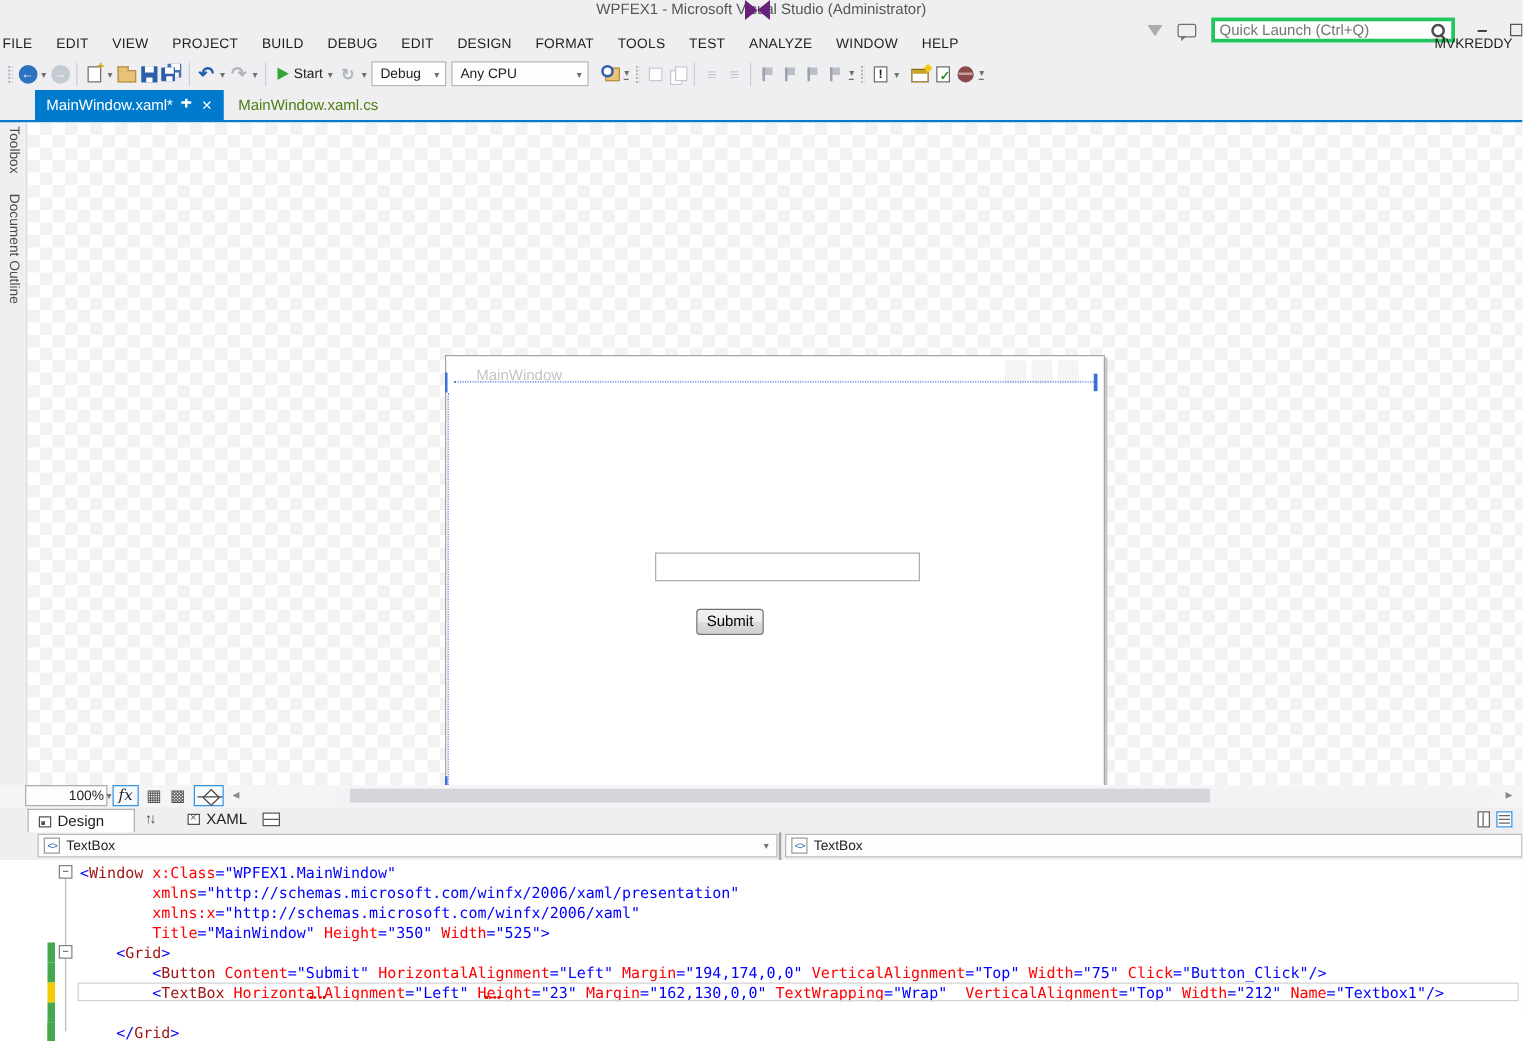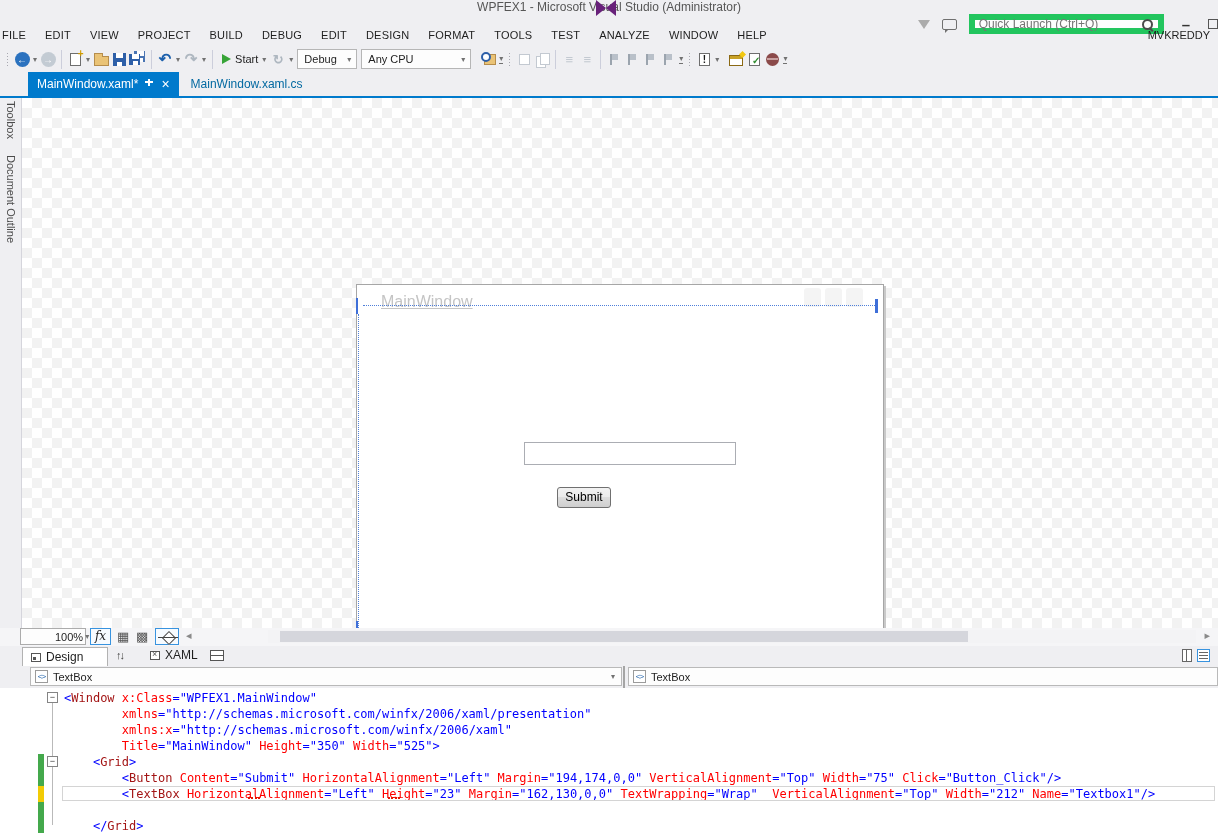--- a/index.html
+++ b/index.html
@@ -10,21 +10,21 @@
   
   .titlebar { position:absolute; left:0; top:0; width:1218px; height:24px; background:#EFEFF2; display:flex; align-items:center;flex-direction:column; }
   .vs-logo { position:relative; width:20px; height:16px; margin:0 10px 0 3px; }
   .vs-logo::before { content:""; position:absolute; left:0; top:0; border-top:8px solid transparent; border-bottom:8px solid transparent; border-left:10px solid #68217A; }
   .vs-logo::after  { content:""; position:absolute; right:0; top:0; border-top:8px solid transparent; border-bottom:8px solid transparent; border-right:10px solid #68217A; }
   .title-text { color:#565656; font-size:12px; }
   .titlebar-right { margin-left:auto; display:flex; align-items:center; gap:12px; padding-right:4px; }
   .funnel { width:0; height:0; border-left:6px solid transparent; border-right:6px solid transparent; border-top:9px solid #ABABAB; }
   .feedback { position:relative; width:15px; height:11px; border:1px solid #707070; border-radius:2px; background:#EFEFF2; }
   .feedback::after { content:""; position:absolute; left:2px; bottom:-4px; border-left:4px solid #707070; border-bottom:4px solid transparent; }
-  .quick-launch { width:195px; height:20px; background:#FDFDFD; border:6px solid #22c55e; display:flex; align-items:center; padding:0 4px;justify-content:space-between; }
+  .quick-launch { width:195px; height:20px; background:#FDFDFD; border:3px solid #22c55e; display:flex; align-items:center; padding:0 4px;justify-content:space-between; }
   .quick-launch input { flex:1; border:none; outline:none; background:transparent; font-size:12px; color:#777; font-family:"Liberation Sans",sans-serif; }
   .magnifier { position:relative; width:13px; height:13px; }
   .magnifier::before { content:""; position:absolute; left:1px; top:1px; width:7px; height:7px; border:2px solid #4C4C4C; border-radius:50%; }
   .magnifier::after { content:""; position:absolute; left:9px; top:9px; width:5px; height:2px; background:#4C4C4C; transform:rotate(45deg); transform-origin:0 0; }
   .win-min { color:#333; font-size:15px; font-weight:bold; padding:0 6px; }
   .win-max { width:10px; height:10px; border:1px solid #555; margin-right:-4px; }
 
   
   .menubar { position:absolute; left:0; top:24px; width:1218px; height:22px; display:flex; align-items:center; gap:19px; padding:0 8px 0 2px; font-size:11px; color:#1E1E1E; }
   .menu-item { cursor:default; letter-spacing:.2px; }
@@ -73,36 +73,36 @@
   .winspark { position:relative; width:14px; height:11px; border:1px solid #8B6914; background:#fff; margin-top:2px; }
   .winspark::before { content:""; position:absolute; left:0; top:0; right:0; height:3px; background:#C9A227; }
   .winspark::after { content:""; position:absolute; right:-3px; top:-4px; width:5px; height:5px; background:#F2C811; transform:rotate(45deg); }
   .globe-ico { width:13px; height:13px; border-radius:50%; background:#8B4A4A; position:relative; }
   .globe-ico::after { content:""; position:absolute; left:1px; top:5px; width:11px; height:2px; background:#C8A0A0; }
 
   
   .tabstrip { position:absolute; left:0; top:72px; width:1218px; height:26px; background:#EFEFF2; border-bottom:2px solid #007ACC; display:flex; align-items:center; }
   .tab { height:24px; display:flex; align-items:center; padding:0 9px; font-size:12px; }
   .tab.active { background:#007ACC; color:#fff; margin-left:28px; gap:7px; }
-  .tab.inactive { color:#0369a1; padding:0 12px; }
+  .tab.inactive { color:#4d7c0f; padding:0 12px; }
   .pin-icon { position:relative; width:9px; height:10px; }
   .pin-icon::before { content:""; position:absolute; left:3px; top:0; width:2px; height:7px; background:#fff; }
   .pin-icon::after { content:""; position:absolute; left:0; top:2px; width:8px; height:2px; background:#fff; }
   .close-icon { color:#fff; font-size:14px; line-height:10px; }
 
   
   .workspace { position:absolute; left:0; top:98px; width:1218px; height:530px; }
   .side-strip { position:absolute; left:0; top:0; width:22px; height:530px; background:#EFEFF2; border-right:1px solid #D5D5DC; }
   .strip-label { position:absolute; left:17px; white-space:nowrap; transform:rotate(90deg); transform-origin:0 0; font-size:11px; color:#4B4B4B; }
   .design-surface { position:absolute; left:22px; top:0; width:1196px; height:530px; background-color:#FFFFFF;
      background-image:linear-gradient(45deg,#F2F2F2 25%,transparent 25%,transparent 75%,#F2F2F2 75%),
                       linear-gradient(45deg,#F2F2F2 25%,transparent 25%,transparent 75%,#F2F2F2 75%);
      background-size:20px 20px; background-position:0 0,10px 10px; }
   .artboard { position:absolute; left:334px; top:186px; width:528px; height:352px; background:#fff; border:1px solid #A6A6A6; box-shadow:2px 2px 0 0 #C9C9C9; }
-  .art-title { position:absolute; left:24px; top:8px; color:#C4C4C4; font-size:16px;text-decoration:underline; }
+  .art-title { position:absolute; left:24px; top:8px; color:#C4C4C4; font-size:12px; }
   .art-btn-ph { position:absolute; top:3px; width:17px; height:19px; background:#F4F4F4; border-radius:3px; }
   .adorner-h { position:absolute; left:6px; right:8px; top:20px; border-top:1px dotted #4F7FD9; }
   .adorner-tick-r { position:absolute; right:5px; top:14px; width:3px; height:14px; background:#3E6FD8; }
   .adorner-tick-l { position:absolute; left:-1px; top:13px; width:2px; height:16px; background:#3E6FD8; }
   .adorner-v { position:absolute; left:1px; top:29px; height:316px; border-left:1px dotted #4F7FD9; }
   .adorner-corner { position:absolute; left:-1px; bottom:4px; width:2px; height:10px; background:#3E6FD8; }
   .design-textbox { position:absolute; left:167px; top:157px; width:212px; height:23px; background:#fff; border:1px solid #ABADB3; font-size:12px; padding:0 3px; outline:none; font-family:"Liberation Sans",sans-serif; }
   .design-button { position:absolute; left:200px; top:202px; width:54px; height:21px; border:1px solid #707070; border-radius:3px; background:linear-gradient(#F2F2F2, #EBEBEB 50%, #DDDDDD 50%, #CFCFCF); font-size:12px; color:#000; text-align:center; line-height:19px; font-family:"Liberation Sans",sans-serif; }
 
   

